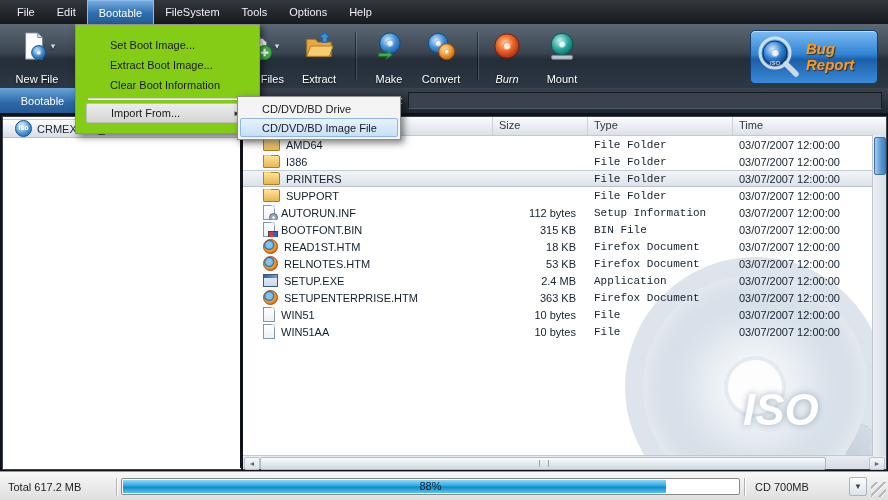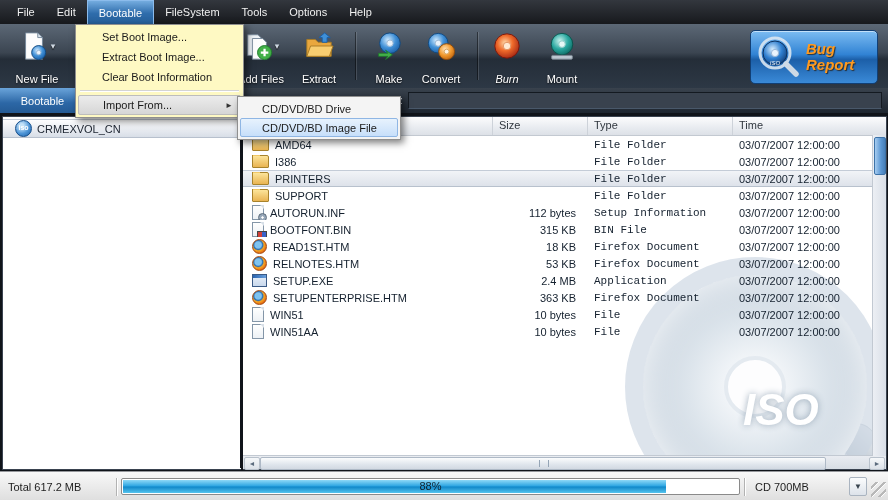--- a/index.html
+++ b/index.html
@@ -60,21 +60,21 @@
   .fheader{height:18px;display:flex;color:#30373f;flex:0 0 18px;
     background:linear-gradient(#fcfcfd,#e8ebf0 60%,#dde1e7);border-bottom:1px solid #c3c9d1;}
   .fh{padding:2px 0 0 6px;border-right:1px solid #cdd2d9;box-sizing:border-box;cursor:default;}
   .fh.name{width:250px;} .fh.size{width:95px;} .fh.type{width:145px;} .fh.time{flex:1;border-right:none;}
   .frows{position:relative;flex:1;overflow:hidden;}
   .frow{display:flex;align-items:center;height:17px;position:relative;z-index:1;
     color:#14202e;cursor:default;}
   .frow.selected{background:linear-gradient(#f3f5f8,#dce1e9);
     box-shadow:inset 0 1px 0 #c4ccd7, inset 0 -1px 0 #b8c1cd;}
   .fc{box-sizing:border-box;white-space:nowrap;overflow:hidden;}
-  .fc.name{width:250px;padding-left:9px;display:flex;align-items:center;gap:6px;}
+  .fc.name{width:250px;padding-left:20px;display:flex;align-items:center;gap:6px;}
   .fc.size{width:95px;text-align:right;padding-right:12px;}
   .fc.type{width:145px;padding-left:6px;font-family:Liberation Mono, monospace;}
   .fc.time{flex:1;padding-left:6px;}
 
   
   .ficon{display:inline-block;flex:0 0 auto;position:relative;}
   .ic-folder{width:15px;height:11px;background:linear-gradient(#fce49a,#e9b452);
     border:1px solid #a8832c;border-radius:1px 2px 1px 1px;}
   .ic-folder::before{content:"";position:absolute;top:-4px;left:-1px;width:7px;height:3px;
     background:#f0c765;border:1px solid #a8832c;border-bottom:none;border-radius:2px 2px 0 0;}
@@ -144,22 +144,22 @@
   .progress-text{position:absolute;left:0;right:0;top:1px;text-align:center;color:#10222e;}
   .sb-media{width:112px;display:flex;align-items:center;padding-left:10px;}
   .media-arrow{margin-left:auto;width:16px;height:17px;text-align:center;line-height:17px;
     font-size:8px;color:#3c4document;color:#39444f;background:linear-gradient(#fbfcfd,#dde3ea);
     border:1px solid #aab4c0;border-radius:2px;}
   .resize-grip{width:15px;height:15px;margin:6px 2px 0 4px;
     background:repeating-linear-gradient(135deg,transparent 0 3px,#b8b8b8 3px 5px,#fdfdfd 5px 6px);}
 
   
   .menu-pop{position:absolute;left:75px;top:24px;width:163px;z-index:20;
-    background:#fef9c3;border:1px solid #8f8f8f;box-shadow:3px 3px 7px rgba(0,0,0,.5);
-    padding:2px;color:#1a1a1a;}
+    background:#84cc16;border:1px solid #8f8f8f;box-shadow:3px 3px 7px rgba(0,0,0,.5);
+    padding:10px;color:#1a1a1a;}
   .mi{height:20px;display:flex;align-items:center;padding:0 8px 0 24px;position:relative;
     cursor:default;border-radius:2px;}
   .mi.open{background:linear-gradient(#ececec,#d6d6d6);border:1px solid #bdbdbd;
     height:18px;}
   .mi-arrow{position:absolute;right:7px;font-size:8px;color:#333;}
   .msep{height:1px;background:#d4d4d4;border-bottom:1px solid #fff;margin:3px 2px;}
   .submenu-pop{position:absolute;left:237px;top:96px;width:158px;z-index:21;
     background:#f4f4f4;border:1px solid #8f8f8f;box-shadow:3px 3px 7px rgba(0,0,0,.5);
     padding:2px;color:#1a1a1a;}
   .smi{height:19px;display:flex;align-items:center;padding:0 8px 0 22px;cursor:default;

